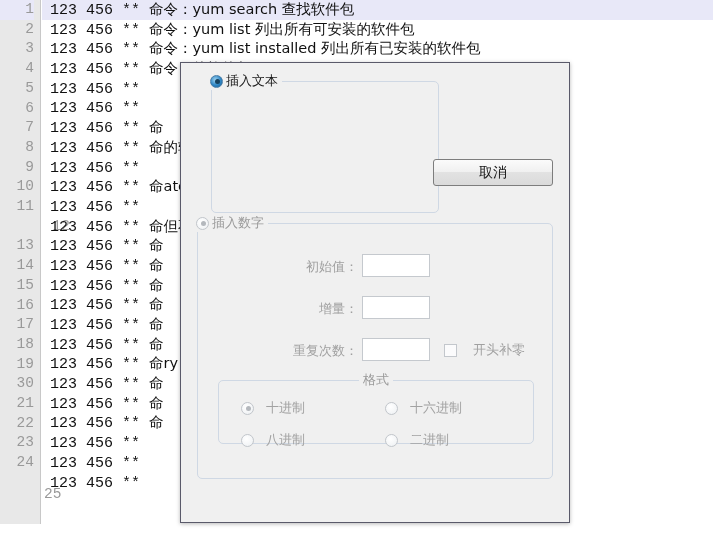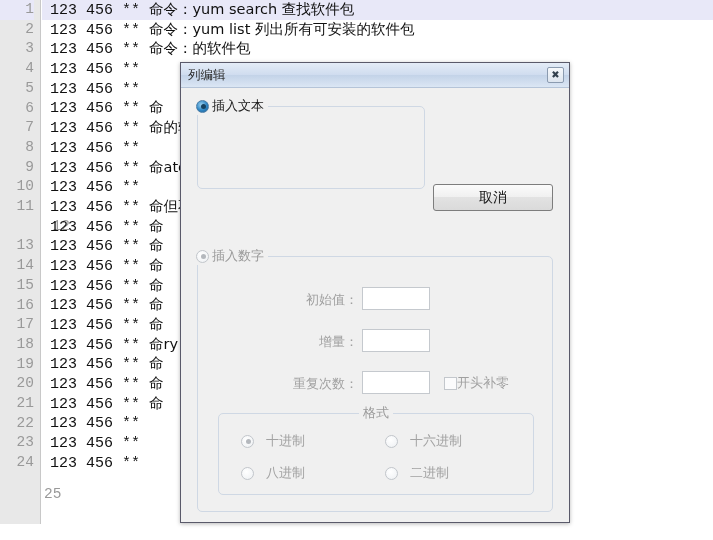--- a/index.html
+++ b/index.html
@@ -206,21 +206,21 @@
     width: 13px; height: 13px;
     border: 1px solid #c3c7cc;
     background: #fbfbfc;
     vertical-align: middle;
   }
   .chk-label {
     position: absolute;
     font-family: "DejaVu Sans", sans-serif;
     font-size: 13px;
     color: #a0a0a0;
-    display: flex; align-items: center; gap: 0;
+    display: flex; align-items: center; gap: 16px;
   }
 
   .radio-opt {
     position: absolute;
     font-family: "DejaVu Sans", sans-serif;
     font-size: 13px;
     color: #a2a2a2;
     display: flex;
     align-items: center;
     gap: 12px;
@@ -269,30 +269,31 @@
         <div class="ln" style="top: 177.3px;">10</div>
         <div class="ln" style="top: 197px;">11</div>
         <div class="ln" style="top: 216.7px; margin-left: 36px;">12</div>
         <div class="ln" style="top: 236.4px;">13</div>
         <div class="ln" style="top: 256.1px;">14</div>
         <div class="ln" style="top: 275.8px;">15</div>
         <div class="ln" style="top: 295.5px;">16</div>
         <div class="ln" style="top: 315.2px;">17</div>
         <div class="ln" style="top: 334.9px;">18</div>
         <div class="ln" style="top: 354.6px;">19</div>
-        <div class="ln" style="top: 374.3px;">20</div>
+        <div class="ln" style="top: 374.3px;">30</div>
         <div class="ln" style="top: 394px;">21</div>
         <div class="ln" style="top: 413.7px;">22</div>
         <div class="ln" style="top: 433.4px;">23</div>
         <div class="ln" style="top: 453.1px;">24</div>
         <div class="ln" style="top: 485px; padding-left: 44px;">25</div>
       </div>
     <div class="code-area" id="code-area">
         <div class="line hl"><span class="code-text">123 456 ** <span class="cjk">命令：yum search  查找软件包</span></span></div>
         <div class="line"><span class="code-text">123 456 ** <span class="cjk">命令：yum list 列出所有可安装的软件包</span></span></div>
+        <div class="line"><span class="code-text">123 456 ** <span class="cjk">命令：yum list installed 列出所有已安装的软件包</span></span></div>
         <div class="line"><span class="code-text">123 456 ** <span class="cjk">命令：的软件包</span></span></div>
         <div class="line"><span class="code-text">123 456 ** <span class="cjk"></span></span></div>
         <div class="line"><span class="code-text">123 456 ** <span class="cjk"></span></span></div>
         <div class="line"><span class="code-text">123 456 ** <span class="cjk">命</span></span></div>
         <div class="line"><span class="code-text">123 456 ** <span class="cjk">命的软件包信息</span></span></div>
         <div class="line"><span class="code-text">123 456 ** <span class="cjk"></span></span></div>
         <div class="line"><span class="code-text">123 456 ** <span class="cjk">命ateway-5.0.0-1</span></span></div>
         <div class="line"><span class="code-text">123 456 ** <span class="cjk"></span></span></div>
         <div class="line"><span class="code-text">123 456 ** <span class="cjk">命但不在Yum Repo</span></span></div>
         <div class="line"><span class="code-text">123 456 ** <span class="cjk">命</span></span></div>
@@ -306,57 +307,53 @@
         <div class="line"><span class="code-text">123 456 ** <span class="cjk">命</span></span></div>
         <div class="line"><span class="code-text">123 456 ** <span class="cjk">命</span></span></div>
         <div class="line"><span class="code-text">123 456 ** <span class="cjk"></span></span></div>
         <div class="line"><span class="code-text">123 456 ** <span class="cjk"></span></span></div>
         <div class="line"><span class="code-text">123 456 ** <span class="cjk"></span></span></div>
       </div>
   </div>
 
   <div class="dialog">
 
-    <div class="titlebar">
-      <div class="title-text">列编辑</div>
-      <div class="close-btn">✖</div>
-    </div>
 
     <div class="dlg-body">
 
-      <div class="groupbox" style="left:16px; top:18px; width:228px; height:83px;">
+      <div class="groupbox" style="left:30px; top:18px; width:228px; height:132px;">
         <div class="gb-legend" style="left:-6px;">
           <span class="radio on"></span>
           <span>插入文本</span>
         </div>
       </div>
 
       <div class="btn" style="left:252px; top:96px;">取消</div>
 
-      <div class="groupbox" style="left:16px; top:168px; width:356px; height:256px;">
+      <div class="groupbox" style="left:16px; top:160px; width:356px; height:256px;">
         <div class="gb-legend dim" style="left:-6px;">
           <span class="radio dim dimon"></span>
           <span>插入数字</span>
         </div>
 
         <div class="num-label" style="left:88px; top:34px; width:72px;">初始值：</div>
         <input class="num-input" style="left: 164px; top: 30px;" type="text" value="">
 
         <div class="num-label" style="left:88px; top:76px; width:72px;">增量：</div>
         <input class="num-input" style="left: 164px; top: 72px;" type="text" value="">
 
         <div class="num-label" style="left:72px; top:118px; width:88px;">重复次数：</div>
         <input class="num-input" style="left: 164px; top: 114px;" type="text" value="">
 
         <div class="chk-label" style="left:246px; top:117px;">
           <span class="checkbox"></span>
           <span>开头补零</span>
         </div>
 
-        <div class="groupbox" style="left:20px; top:156px; width:316px; height:82px;">
+        <div class="groupbox" style="left:20px; top:156px; width:316px; height:64px;">
           <div class="gb-legend center dim">格式</div>
 
           <div class="radio-opt" style="left:22px; top:18px;">
             <span class="radio dim dimon"></span>
             <span>十进制</span>
           </div>
           <div class="radio-opt" style="left:166px; top:18px;">
             <span class="radio dim"></span>
             <span>十六进制</span>
           </div>

